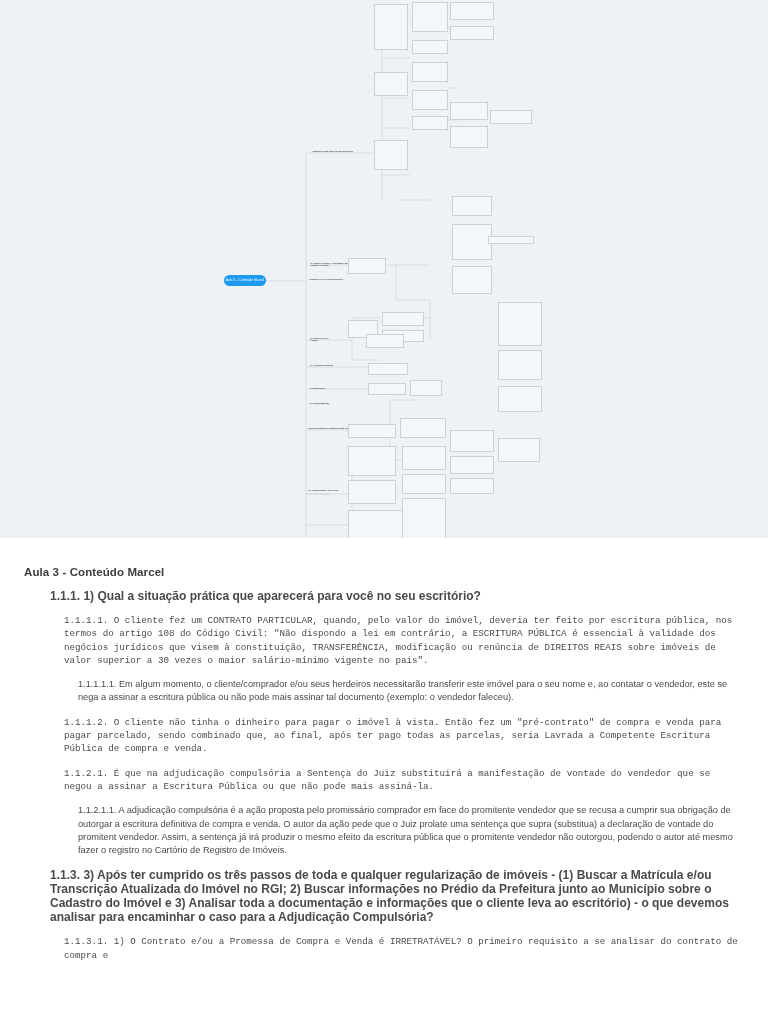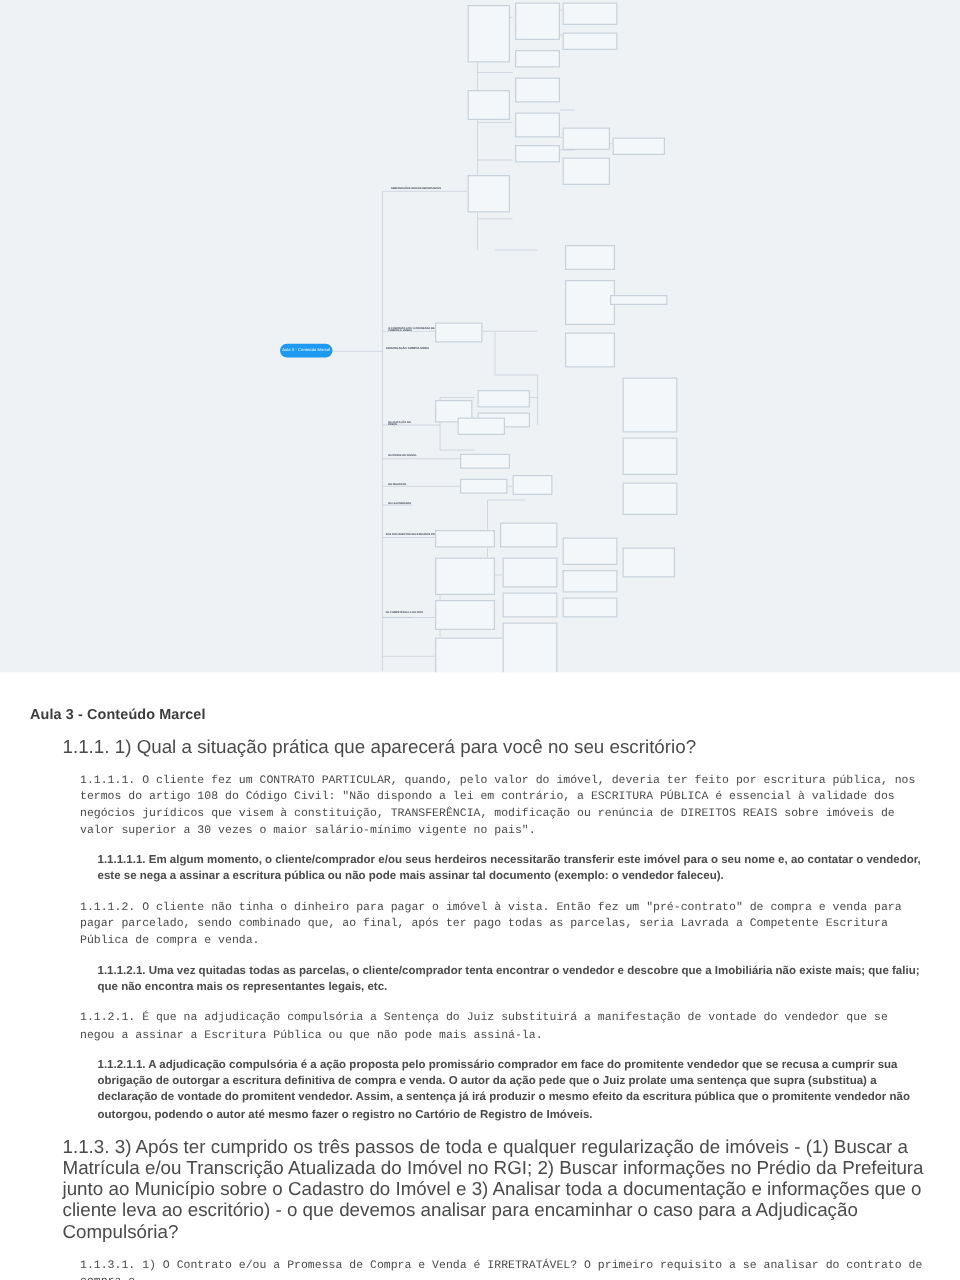--- a/index.html
+++ b/index.html
@@ -124,39 +124,39 @@
   }
   
   .lvl-2 {
     font-size: 9.2px;
     font-weight: normal;
     color: #484848;
     padding: 10px 24px 0 36px;
   }
   
   .lvl-3 {
-    font-size: 15px;
+    font-size: 12px;
     padding: 11px 24px 0 50px;
     color: #4a4a4a;
+    font-weight: bold;
   }
   
   .lvl-4 {
     font-size: 9.2px;
     padding: 11px 26px 0 64px;
     color: #4a4a4a;
     line-height: 13.3px;
     font-family: Liberation Mono, monospace;
   }
   
   .lvl-5 {
     font-size: 9.2px;
     padding: 11px 26px 0 78px;
     color: #4a4a4a;
     line-height: 13.3px;
-    font-weight: bold;
   }
 </style>
 </head>
 <body>
 
 <div class="map-region">
   <div class="map-canvas">
 
     <svg class="map-svg" viewBox="0 0 768 538" preserveAspectRatio="none">
       <g fill="none" stroke="#b9c4ce" stroke-width="0.45">
@@ -298,21 +298,20 @@
 
 
   <div class="lvl lvl-3">1.1.1. 1) Qual a situação prática que aparecerá para você no seu escritório?</div>
 
   <div class="lvl lvl-4">1.1.1.1. O cliente fez um CONTRATO PARTICULAR, quando, pelo valor do imóvel, deveria ter feito por escritura pública, nos termos do artigo 108 do Código Civil: "Não dispondo a lei em contrário, a ESCRITURA PÚBLICA é essencial à validade dos negócios jurídicos que visem à constituição, TRANSFERÊNCIA, modificação ou renúncia de DIREITOS REAIS sobre imóveis de valor superior a 30 vezes o maior salário-mínimo vigente no pais".</div>
 
   <div class="lvl lvl-5">1.1.1.1.1. Em algum momento, o cliente/comprador e/ou seus herdeiros necessitarão transferir este imóvel para o seu nome e, ao contatar o vendedor, este se nega a assinar a escritura pública ou não pode mais assinar tal documento (exemplo: o vendedor faleceu).</div>
 
   <div class="lvl lvl-4">1.1.1.2. O cliente não tinha o dinheiro para pagar o imóvel à vista. Então fez um "pré-contrato" de compra e venda para pagar parcelado, sendo combinado que, ao final, após ter pago todas as parcelas, seria Lavrada a Competente Escritura Pública de compra e venda.</div>
 
-  <div class="lvl lvl-5">1.1.1.2.1. Uma vez quitadas todas as parcelas, o cliente/comprador tenta encontrar o vendedor e descobre que a Imobiliária não existe mais; que faliu; que não encontra mais os representantes legais, etc.</div>
 
 
   <div class="lvl lvl-4">1.1.2.1. É que na adjudicação compulsória a Sentença do Juiz substituirá a manifestação de vontade do vendedor que se negou a assinar a Escritura Pública ou que não pode mais assiná-la.</div>
 
   <div class="lvl lvl-5">1.1.2.1.1. A adjudicação compulsória é a ação proposta pelo promissário comprador em face do promitente vendedor que se recusa a cumprir sua obrigação de outorgar a escritura definitiva de compra e venda. O autor da ação pede que o Juiz prolate uma sentença que supra (substitua) a declaração de vontade do promitent vendedor. Assim, a sentença já irá produzir o mesmo efeito da escritura pública que o promitente vendedor não outorgou, podendo o autor até mesmo fazer o registro no Cartório de Registro de Imóveis.</div>
 
   <div class="lvl lvl-3">1.1.3. 3) Após ter cumprido os três passos de toda e qualquer regularização de imóveis - (1) Buscar a Matrícula e/ou Transcrição Atualizada do Imóvel no RGI; 2) Buscar informações no Prédio da Prefeitura junto ao Município sobre o Cadastro do Imóvel e 3) Analisar toda a documentação e informações que o cliente leva ao escritório) - o que devemos analisar para encaminhar o caso para a Adjudicação Compulsória?</div>
 
   <div class="lvl lvl-4">1.1.3.1. 1) O Contrato e/ou a Promessa de Compra e Venda é IRRETRATÁVEL? O primeiro requisito a se analisar do contrato de compra e</div>
 

